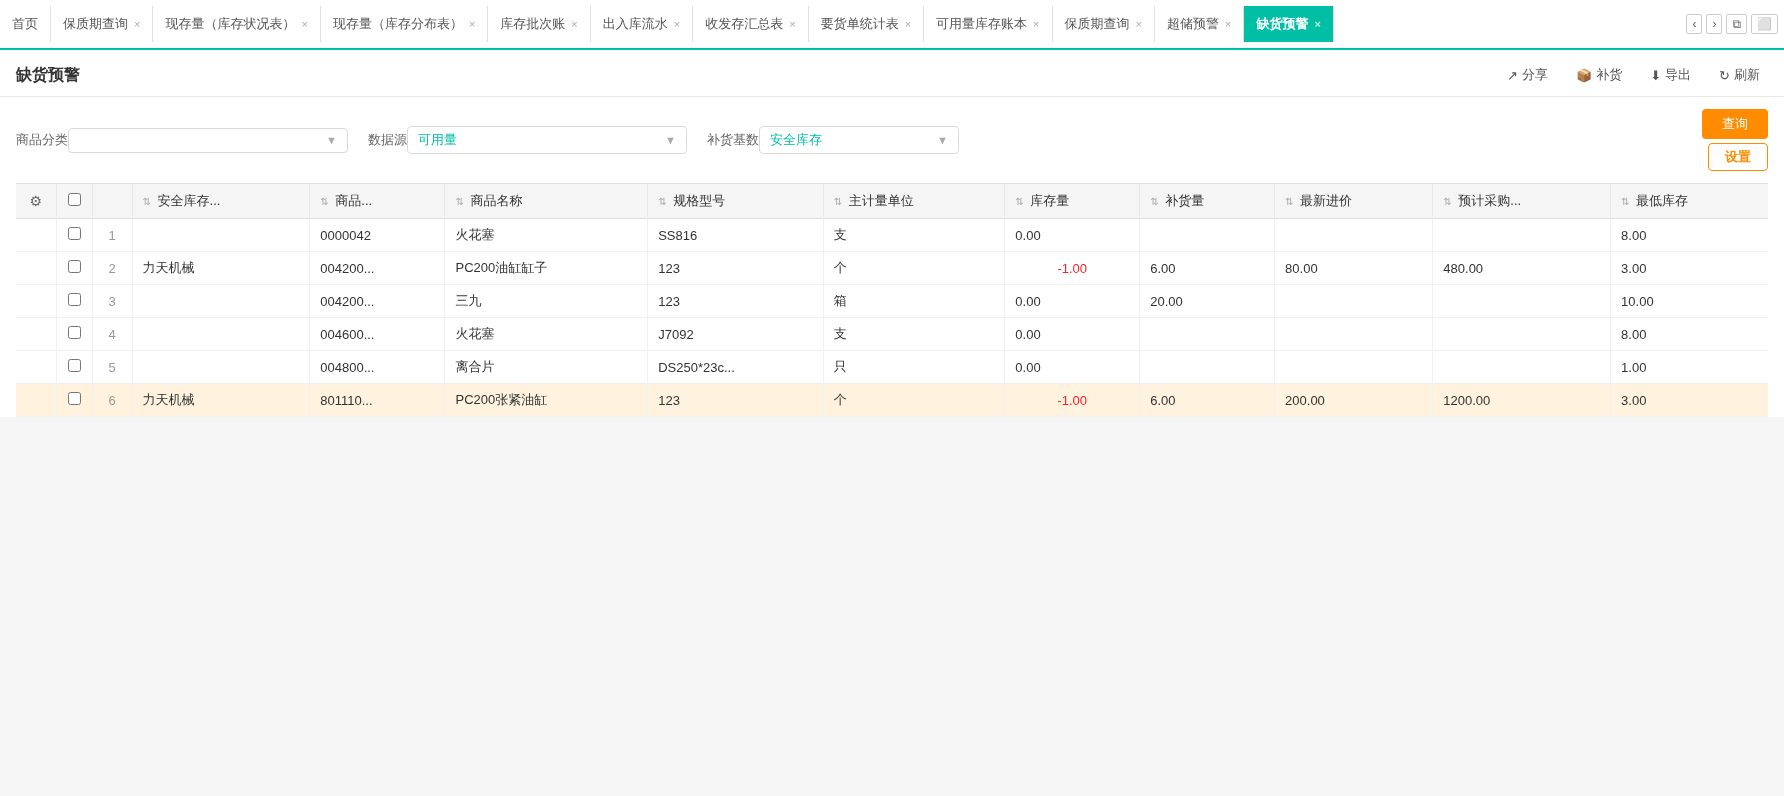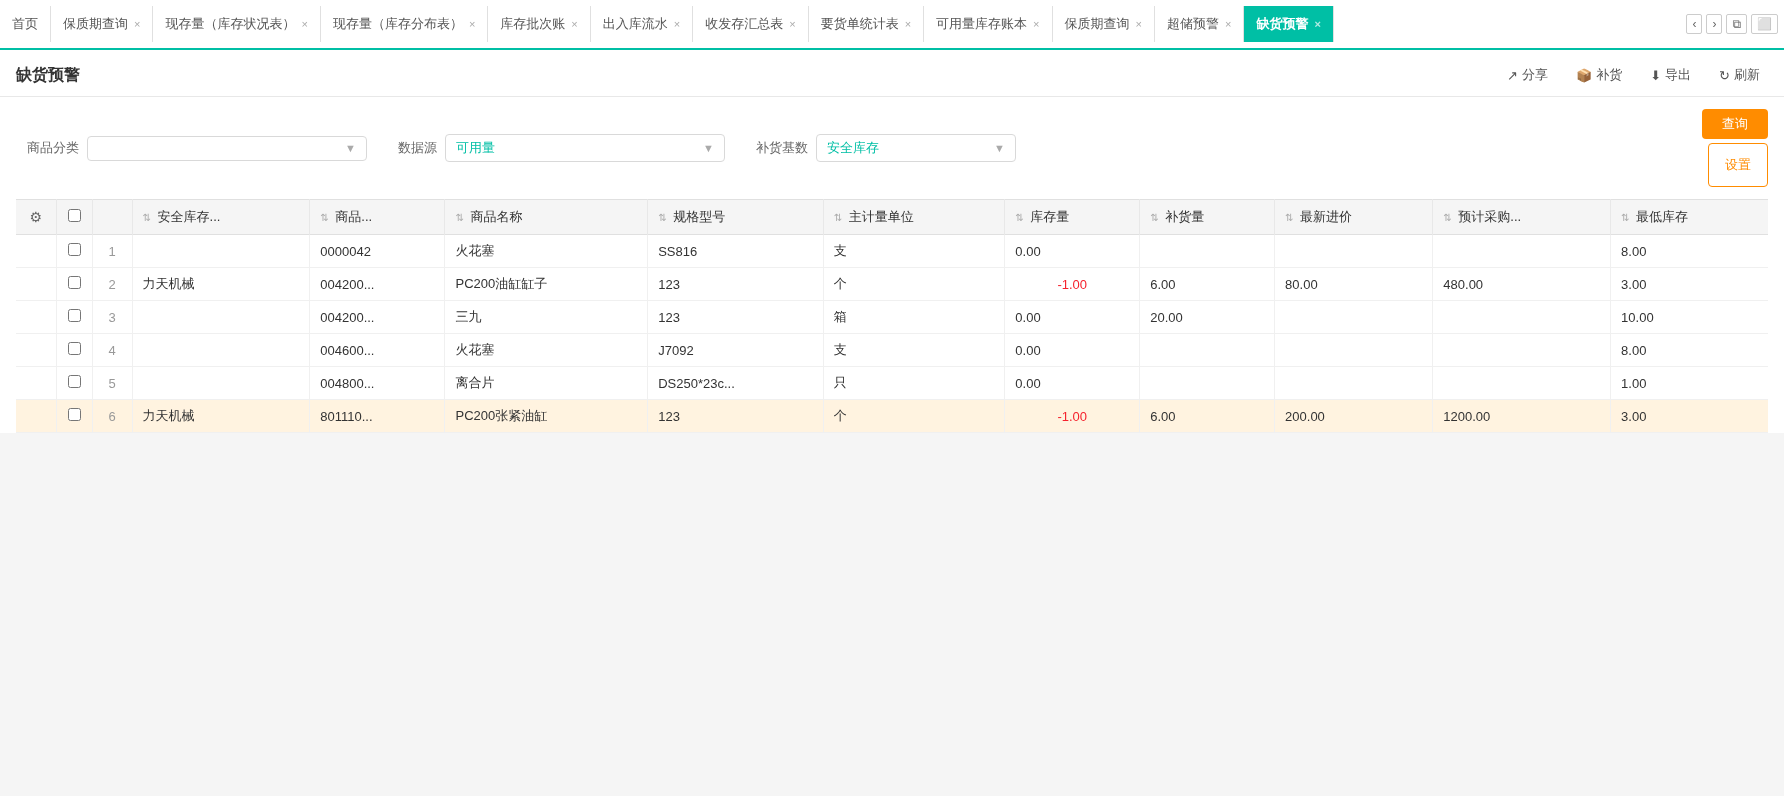--- a/index.html
+++ b/index.html
@@ -95,22 +95,21 @@
     
     .filter-area {
       display: flex;
       align-items: center;
       padding: 12px 16px;
       gap: 20px;
     }
     .filter-group {
       display: flex;
       align-items: center;
-      gap: 8px;
-      margin-left: 11px;
+      gap: 0;
     }
     .filter-label {
       color: #666;
       white-space: nowrap;
       font-size: 13px;
     }
     .filter-select {
       display: flex;
       align-items: center;
       border: 1px solid #d9d9d9;
@@ -133,23 +132,24 @@
       padding: 6px 20px;
       cursor: pointer;
       font-size: 13px;
       font-weight: normal;
     }
     .settings-btn {
       background: #fff;
       color: #ff8c00;
       border: 1px solid #ff8c00;
       border-radius: 4px;
-      padding: 12px 16px;
-      cursor: pointer;
-      font-size: 13px;
+      padding: 4px 16px;
+      cursor: pointer;
+      font-size: 13px;
+      font-weight: bold;
     }
     .action-btns-right {
       margin-left: auto;
       display: flex;
       flex-direction: column;
       gap: 4px;
       align-items: flex-end;
     }
 
     

